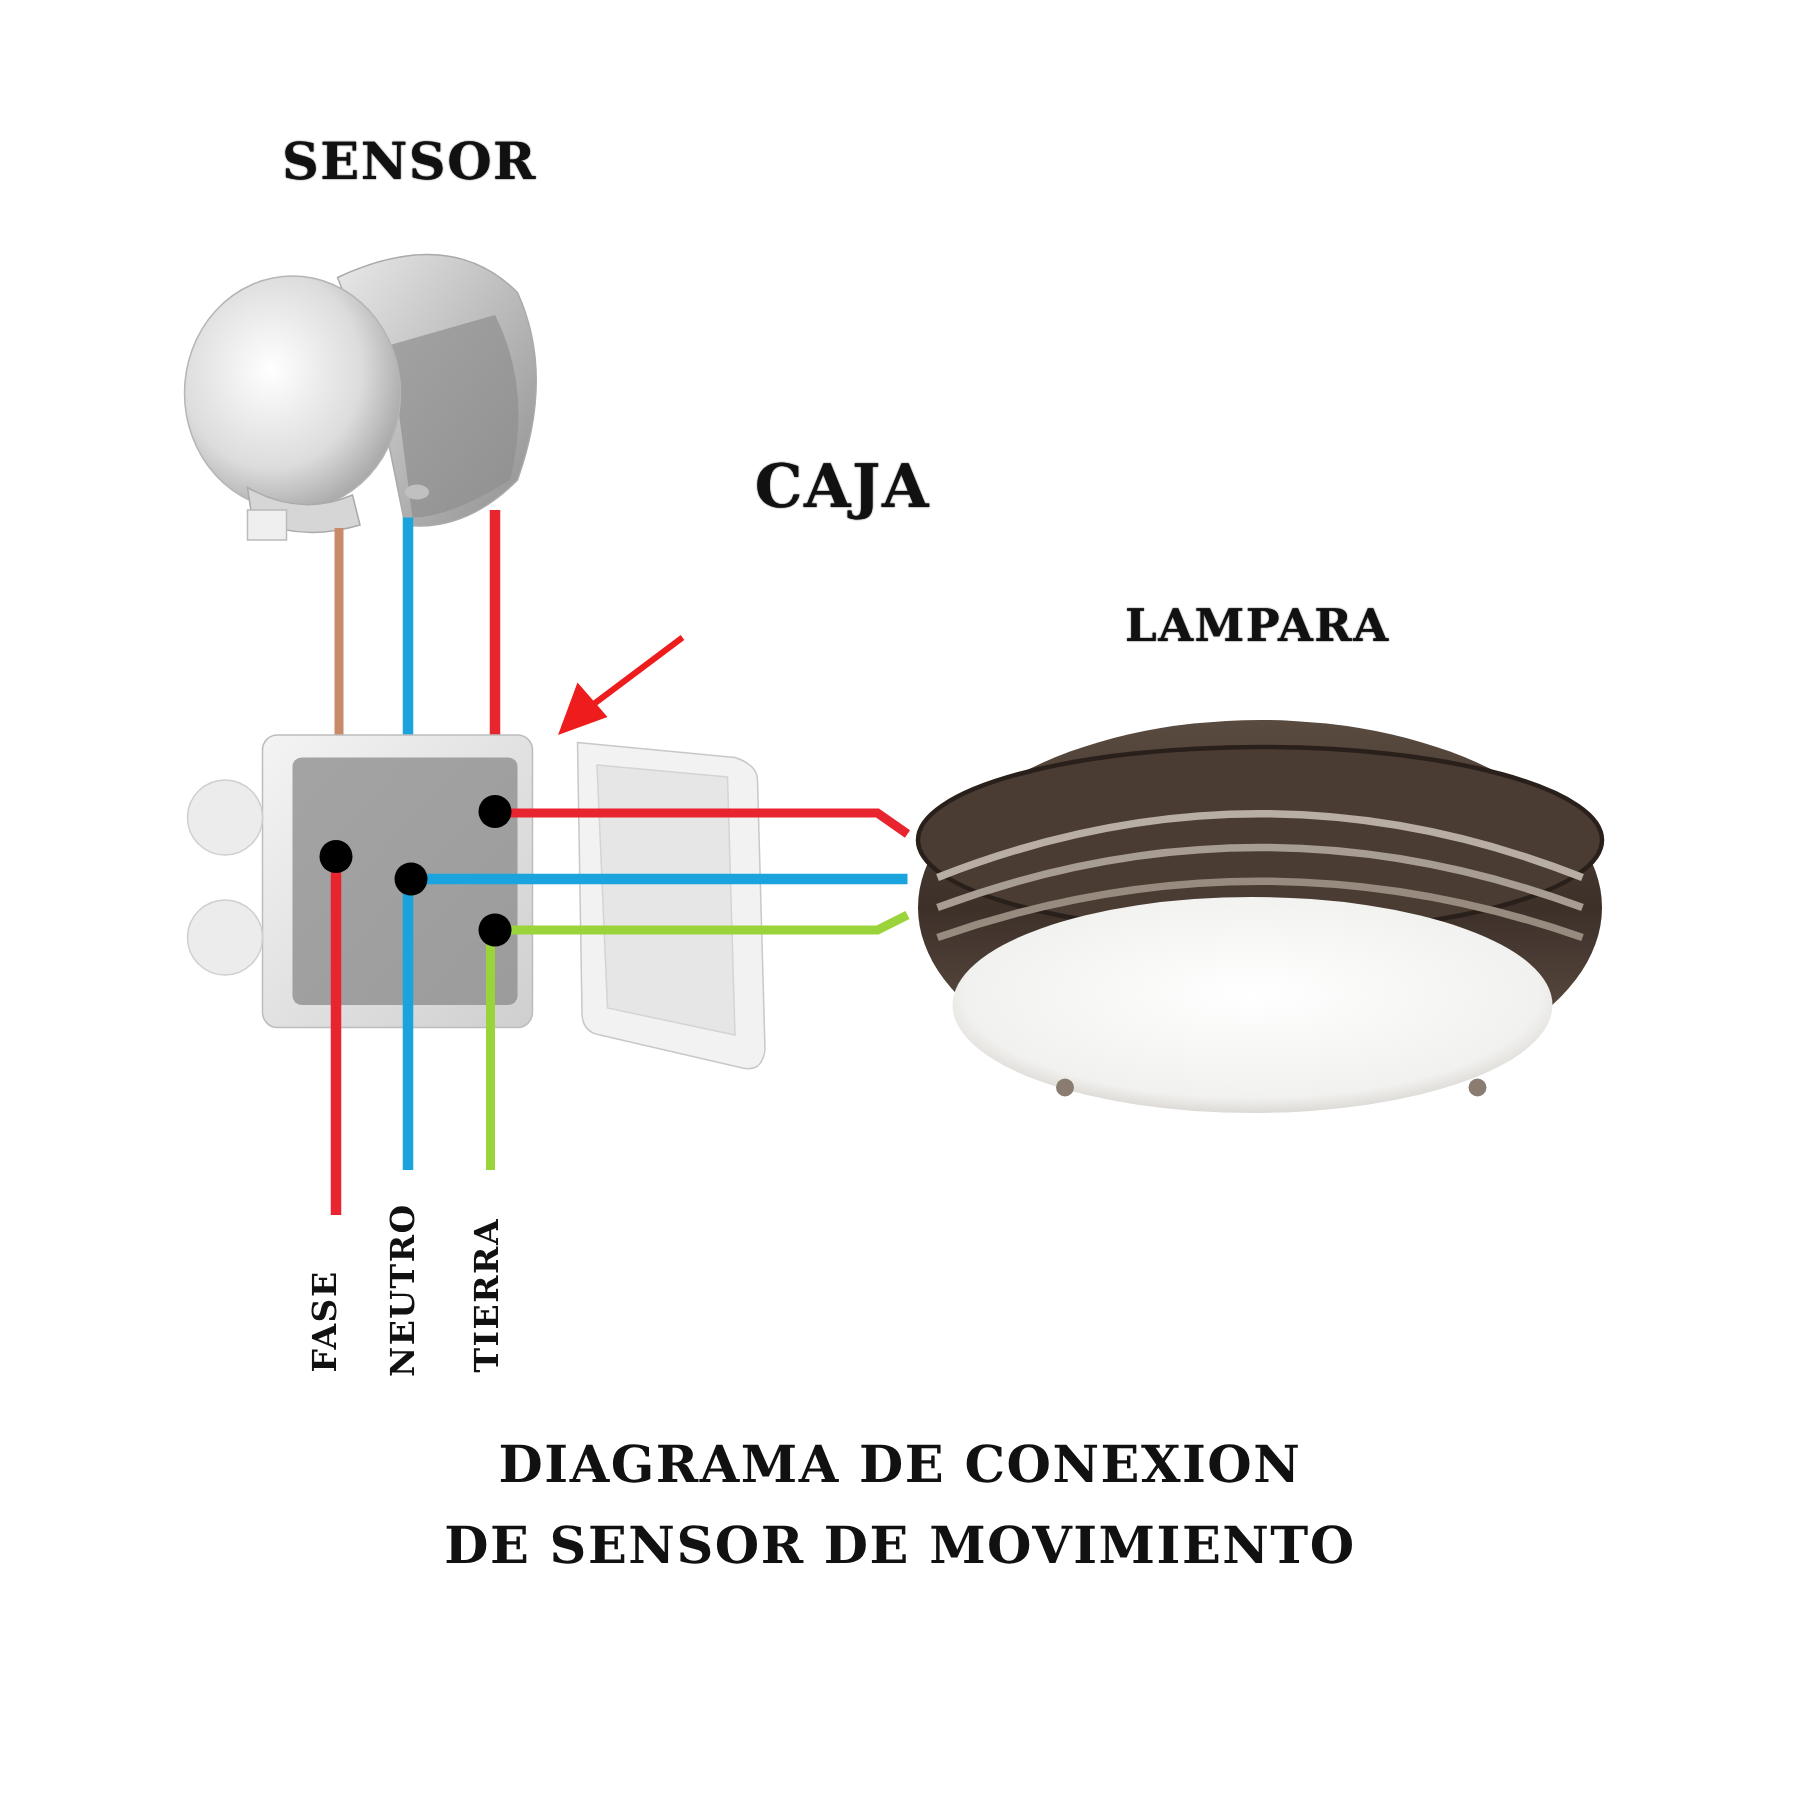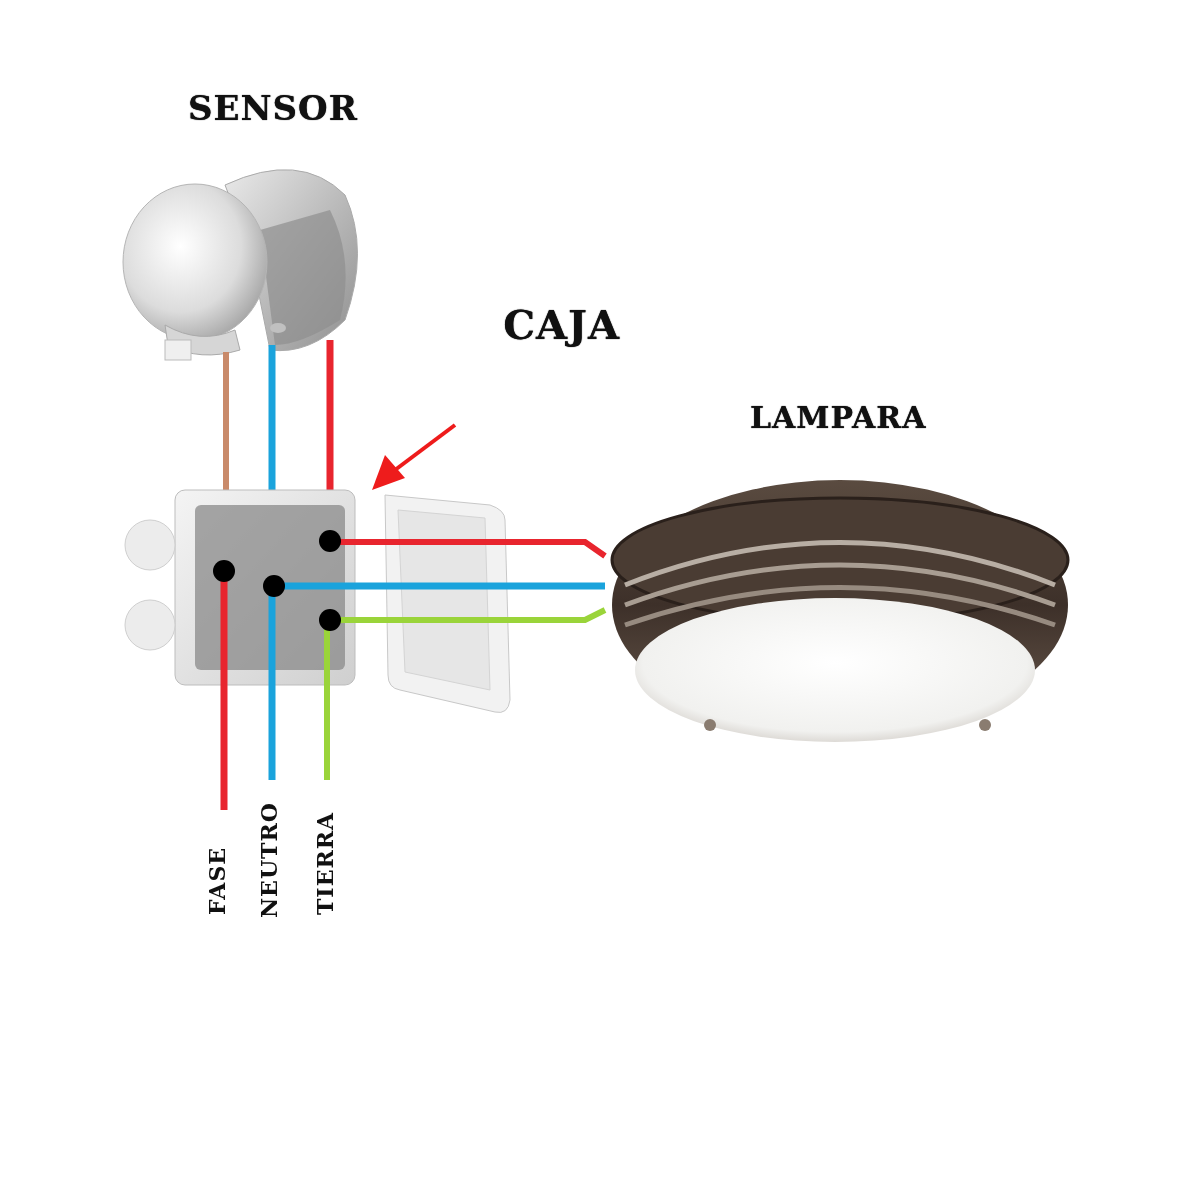--- a/index.html
+++ b/index.html
@@ -132,13 +132,17 @@
   <div class="label lbl-caja">
     <div>CAJA</div>
   </div>
 
   <div class="label lbl-lampara">LAMPARA</div>
 
   <div class="vlabel lbl-fase">FASE</div>
   <div class="vlabel lbl-neutro">NEUTRO</div>
   <div class="vlabel lbl-tierra">TIERRA</div>
 
+  <div class="title">
+    <span class="line">DIAGRAMA DE CONEXION</span>
+    <span class="line">DE SENSOR DE MOVIMIENTO</span>
+  </div>
 </div>
 
 </body></html>

